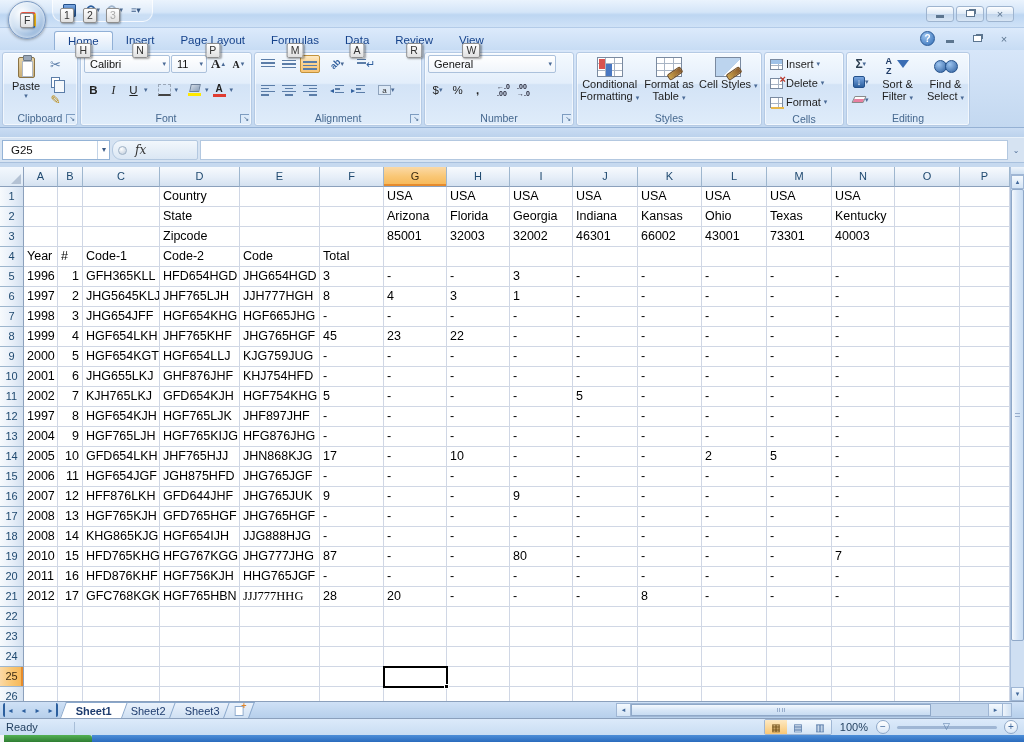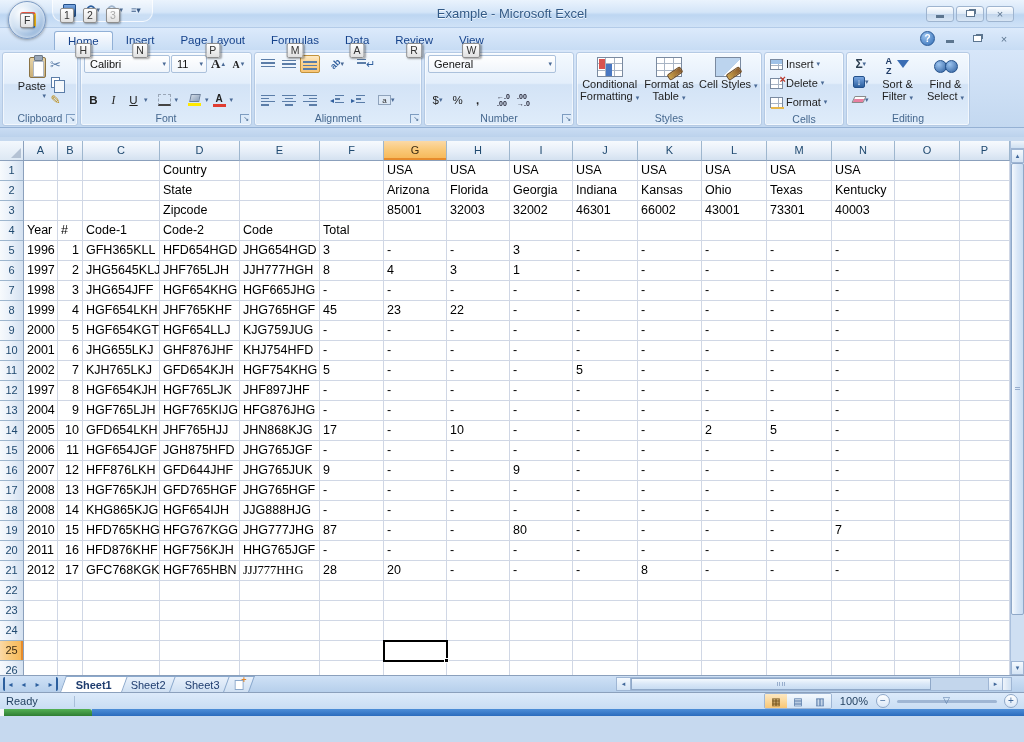--- a/index.html
+++ b/index.html
@@ -52,33 +52,33 @@
   .bigbtn .lbl { line-height:12px; }
   .dd { font-size:7px; color:#4a6a96; }
   .sep { width:1px; background:#b9cde5; margin:1px 2px; }
   .sbtn { height:18px; min-width:19px; display:flex; align-items:center; justify-content:center; border:1px solid transparent; border-radius:2px; font-size:11.5px; color:#222; padding:0 2px; }
   .sbtn.on { background:linear-gradient(#fde9c3,#fbd18d 50%,#f8c577); border-color:#c2923b; }
   .combo { background:linear-gradient(#ffffff,#f0f5fb); border:1px solid #abc1dc; border-radius:2px; height:18px; display:flex; align-items:center; padding:0 3px 0 5px; font-size:11px; color:#111; }
   .combo .dd { margin-left:auto; padding-left:4px; }
 
   
   .clip-body { flex-direction:row; }
-  .paste-btn { width:40px; display:flex; flex-direction:column; align-items:flex-end; font-size:11px; color:#1e1e1e; padding-top:2px; }
+  .paste-btn { width:40px; display:flex; flex-direction:column; align-items:center; font-size:11px; color:#1e1e1e; padding-top:2px; }
   .clip-ic { width:17px; height:21px; background:linear-gradient(#e7d4a8,#c9ae76); border:1px solid #8a7345; border-radius:2px; position:relative; margin-bottom:2px; }
   .clip-ic::before { content:""; position:absolute; left:4px; top:-3px; width:7px; height:4px; background:#9aa7b8; border:1px solid #6b7886; border-radius:1px; }
   .clip-ic::after { content:""; position:absolute; left:3px; top:3px; width:9px; height:14px; background:#fff; border:1px solid #b0b8c4; }
   .clip-col { display:flex; flex-direction:column; justify-content:flex-start; gap:2px; padding-top:1px; }
   .clip-col .sbtn { height:16px; }
   .cut-gly { font-size:13px; color:#5b7da8; }
   .copy-ic { width:9px; height:11px; border:1px solid #5b7da8; background:#fff; position:relative; }
   .copy-ic::after { content:""; position:absolute; left:2px; top:2px; width:9px; height:11px; border:1px solid #5b7da8; background:#f4f8fc; }
   .fp-gly { font-size:12px; color:#b8860b; }
 
   
-  .font-body, .align-body, .num-body { flex-direction:column; gap:18px; }
+  .font-body, .align-body, .num-body { flex-direction:column; gap:8px; }
   .rrow { display:flex; align-items:center; gap:1px; }
   .ga { font-family:"Liberation Serif", serif; font-size:13px; }
   .ga.sm { font-size:10px; }
   .tiny { font-size:7px; color:#4a6a96; margin-left:1px; }
   .b { font-weight:bold; }
   .it { font-style:italic; font-family:"Liberation Serif", serif; }
   .un { text-decoration:underline; }
   .border-ic { width:13px; height:12px; border:1px dashed #9aa7b8; border-bottom:2px solid #444; }
   .fill-ic, .fc-ic { display:flex; flex-direction:column; align-items:center; }
   .fill-pot { width:10px; height:8px; background:linear-gradient(135deg,#cfd8e4,#8fa3bc); border:1px solid #6e8099; transform:skewX(-12deg); }
@@ -216,21 +216,20 @@
           <span class="mini-dd">▾</span>
         <span class="keytip">2</span>
       </span>
       <span class="qat-btn">
         <span class="redo-gly">↷</span>
           <span class="mini-dd">▾</span>
         <span class="keytip dim">3</span>
       </span>
       <span class="qat-more">≡▾</span>
     </div>
-    <div class="title">Example - Microsoft Excel</div>
     <div class="winbtns">
       <span class="wbtn">
           <span class="min-gly"></span>
         </span>
       <span class="wbtn">
           <span class="res-gly"></span>
         </span>
       <span class="wbtn">
           <span>×</span>
         </span>
@@ -546,20 +545,32 @@
       </div>
       <div class="glabel">
           <span>Editing</span>
         </div>
     </div>
 
   </div>
 
   <div class="ribbon-edge"></div>
 
+  <div class="formulabar">
+    <div class="namebox">
+        <span>G25</span>
+        <span class="dd">▾</span>
+      </div>
+    <div class="fxpill">
+      <span class="fxdot"></span>
+      <span class="fx">fx</span>
+    </div>
+    <div class="ffield"></div>
+    <div class="fchev">⌄</div>
+  </div>
 
   <div class="fgap"></div>
 
   <div class="gridwrap">
     <div class="sheet" id="sheet-grid">
         <div class="g-hrow">
           <div class="g-corner"></div>
           <div class="g-colhdr" style="width: 34px;">A</div>
           <div class="g-colhdr" style="width: 25px;">B</div>
           <div class="g-colhdr" style="width: 77px;">C</div>

